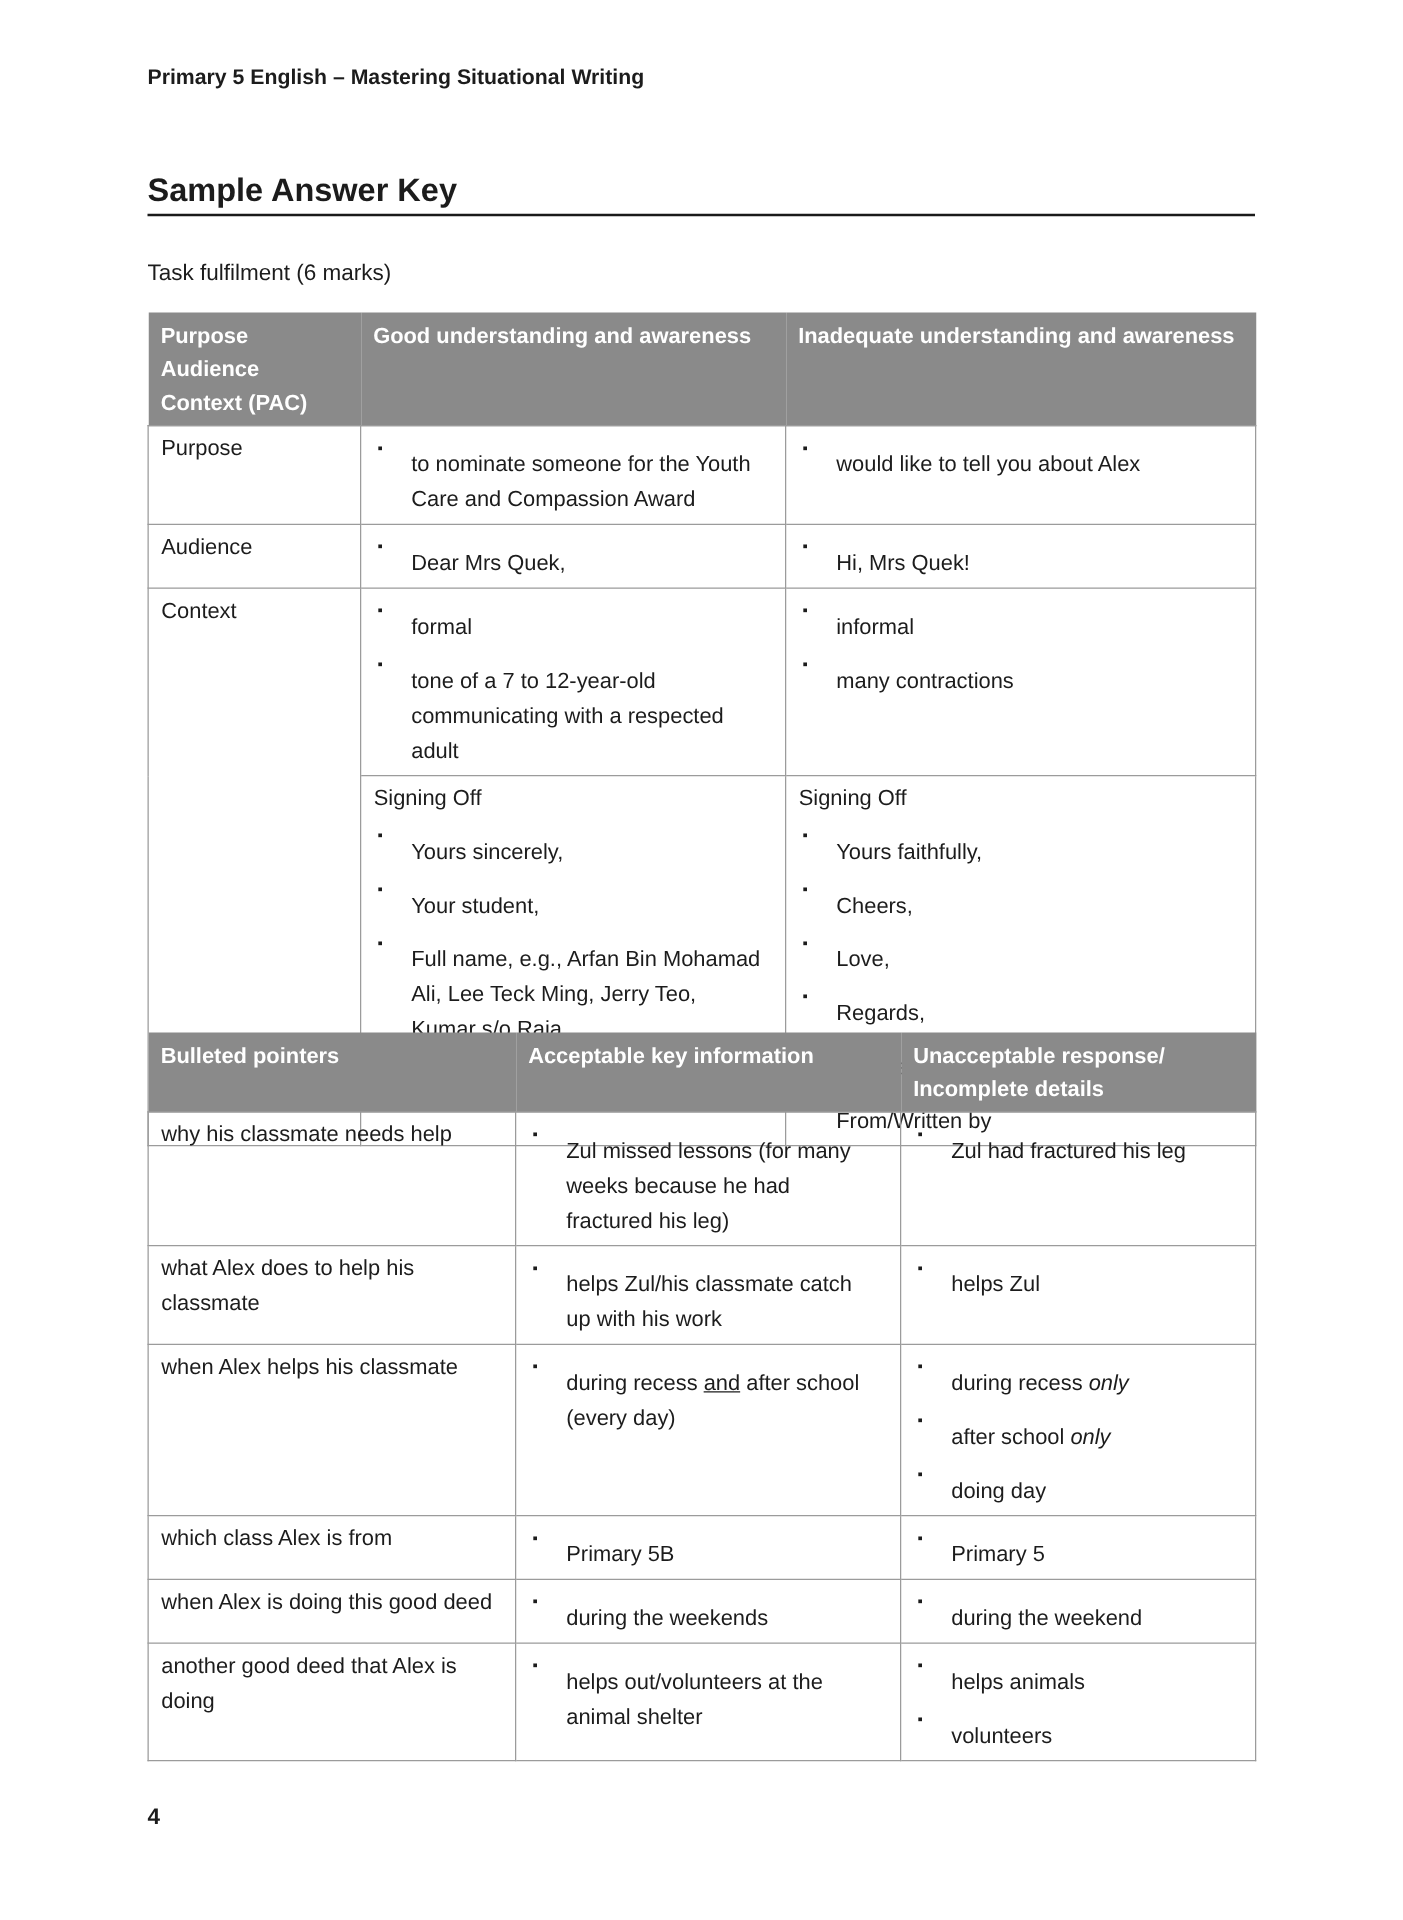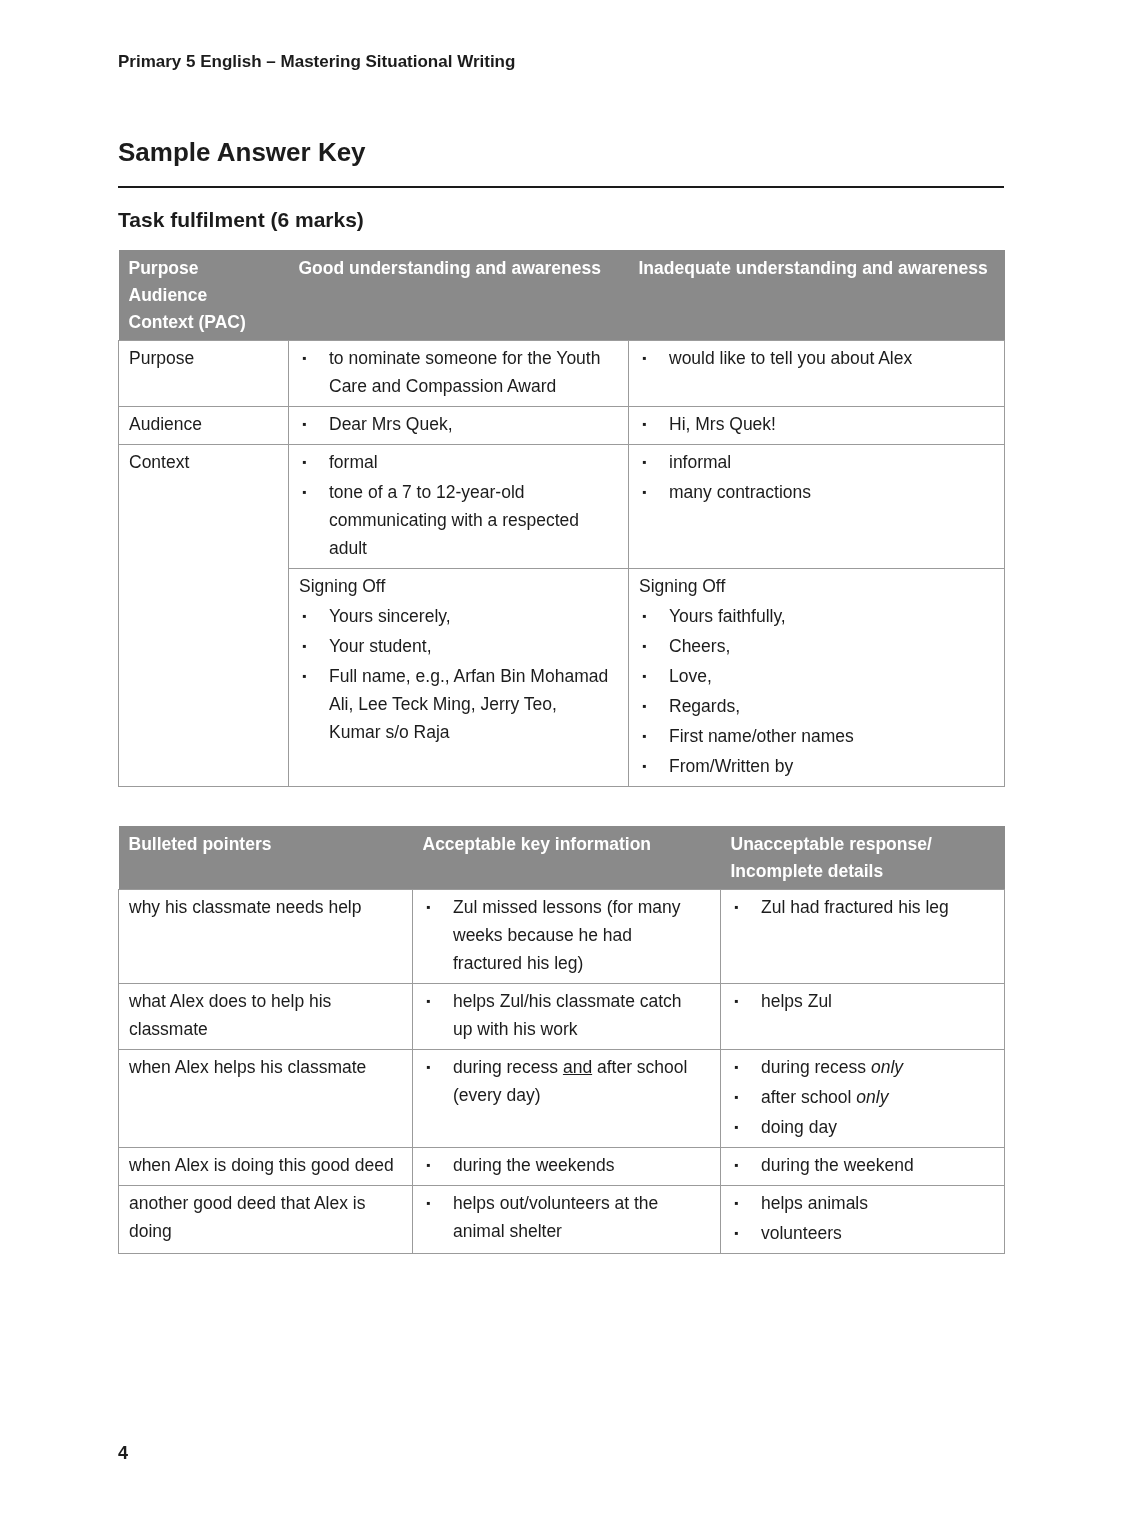--- a/index.html
+++ b/index.html
@@ -12,25 +12,25 @@
     font-family:"Liberation Sans", sans-serif;
     overflow:hidden;
   }
   .running-header {
     position:absolute; top:52px; left:118px; width:886px;
     font-size:17px; font-weight:bold; color:#1c1c1c;
   }
   .section-title {
     position:absolute; top:138px; left:118px; width:886px;
     font-size:26px; line-height:28px; font-weight:bold;
-    padding-bottom:20px; border-bottom:2px solid #1a1a1a;
+    padding-bottom:5px; border-bottom:2px solid #1a1a1a;
   }
   .subsection-title {
     position:absolute; top:208px; left:118px; width:886px;
-    font-size:21px; font-weight:bold;
+    font-size:18px; font-weight:normal;
   }
   table {
     position:absolute; left:118px;
     width:886px; border-collapse:collapse; table-layout:fixed;
     font-size:17.5px;
   }
   .t1 { top:250px; }
   .t2 { top:826px; }
   th {
     background:#8a8a8a; color:#ffffff;
@@ -46,21 +46,21 @@
   }
   .pre-line { white-space:pre-line; }
   ul.blist { list-style:none; margin:0; padding:0; }
   ul.blist li { display:flex; align-items:flex-start; }
   ul.blist li + li { margin-top:2px; }
   .blt {
     flex:0 0 30px; width:30px;
     font-size:12px; line-height:28px;
     padding-left:3px; color:#1c1c1c;
   }
-  .txt { flex:1; }
+  .txt { flex:1;margin-top:13px; }
   .soff-label { margin-bottom:2px; }
   .ul-seg { text-decoration:underline;text-align:right; }
   .it-seg { font-style:italic; }
   .page-number {
     position:absolute; top:1443px; left:118px;
     font-size:18px; font-weight:bold;
   }
 </style>
 </head>
 <body>
@@ -279,20 +279,39 @@
                 <span class="txt"><span>after school </span><span class="it-seg">only</span></span>
               </li>
             <li>
                 <span class="blt">▪</span>
                 <span class="txt">doing day</span>
               </li>
           </ul>
         </td>
       </tr>
       <tr>
+        <td>which class Alex is from</td>
+        <td>
+          <ul class="blist">
+            <li>
+                <span class="blt">▪</span>
+                <span class="txt">Primary 5B</span>
+              </li>
+          </ul>
+        </td>
+        <td>
+          <ul class="blist">
+            <li>
+                <span class="blt">▪</span>
+                <span class="txt">Primary 5</span>
+              </li>
+          </ul>
+        </td>
+      </tr>
+      <tr>
         <td>when Alex is doing this good deed</td>
         <td>
           <ul class="blist">
             <li>
                 <span class="blt">▪</span>
                 <span class="txt">during the weekends</span>
               </li>
           </ul>
         </td>
         <td>

